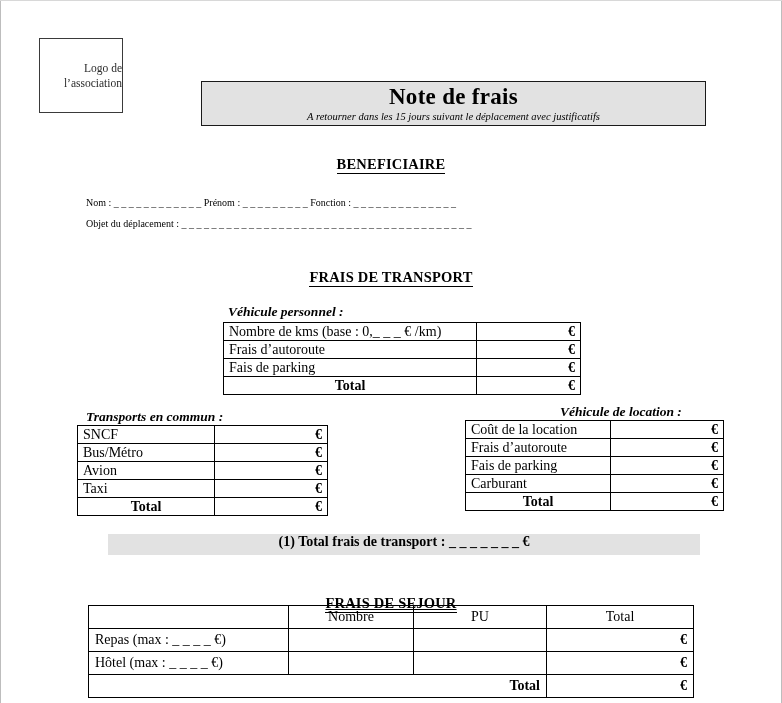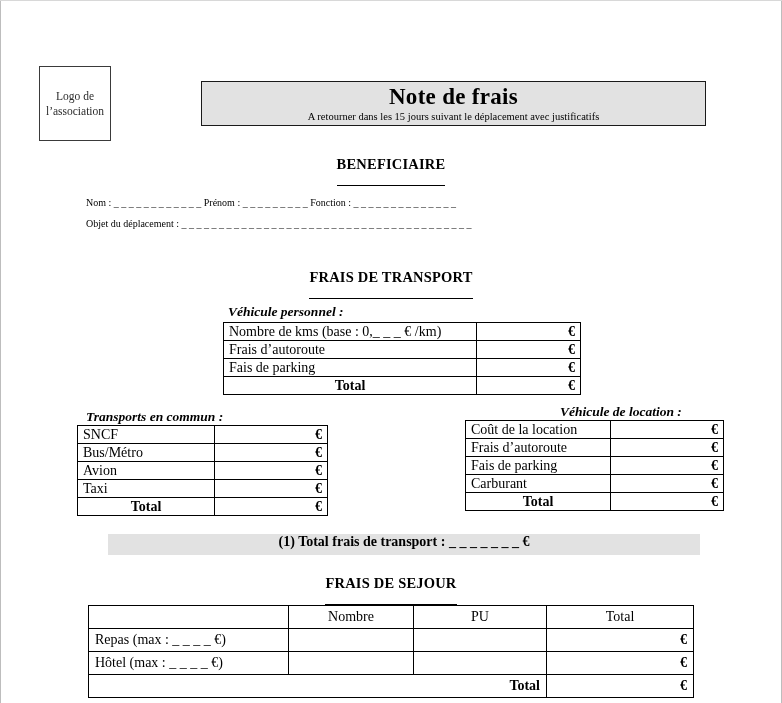--- a/index.html
+++ b/index.html
@@ -39,27 +39,27 @@
   .page-edge-top {
     position: absolute;
     left: 0px; top: 0px;
     width: 782px; height: 1px;
     background: #d8d8d8;
   }
 
   
   .logo-box {
     position: absolute;
-    left: 39px; top: 66px;
-    width: 72px; height: 75px;
+    left: 39px; top: 38px;
+    width: 84px; height: 75px;
     border: 1.4px solid #3a3a3a;
     box-sizing: border-box;
     display: flex;
     flex-direction: column;
-    align-items: center;
+    align-items: flex-end;
     justify-content: center;
     font-size: 11.5px;
     line-height: 15px;
     text-align: center;
     color: #2b2b2b;
   }
 
   
   .title-banner {
     position: absolute;
@@ -74,40 +74,41 @@
     justify-content: center;
   }
   .title-main {
     font-size: 23px;
     font-weight: bold;
     letter-spacing: 0.3px;
     line-height: 25px;
   }
   .title-sub {
     font-size: 10.5px;
+    font-style: italic;
     line-height: 13px;
     margin-top: 1px;
   }
 
   
   .section-heading {
     position: absolute;
     width: 100%;
     text-align: center;
     font-size: 14.5px;
     font-weight: bold;
     letter-spacing: 0.2px;
   }
   .section-heading span {
     border-bottom: 1.5px solid #000;
-    padding-bottom: 13px;
+    padding-bottom: 1px;
   }
   #h-beneficiaire { left: 0; top: 156px; }
   #h-transport    { left: 0; top: 269px; }
-  #h-sejour       { left: 0; top: 575px; }
+  #h-sejour       { left: 0; top: 595px; text-decoration: underline; }
 
   
   .benef {
     position: absolute;
     left: 86px; top: 192px;
     width: 620px;
     font-size: 10px;
     line-height: 21px;
     white-space: nowrap;
   }

